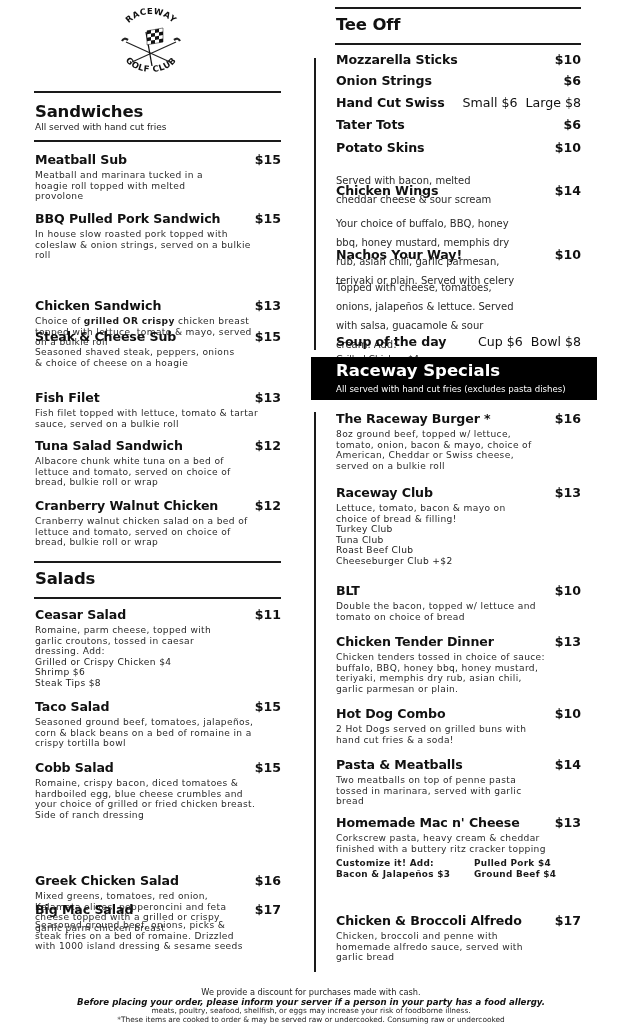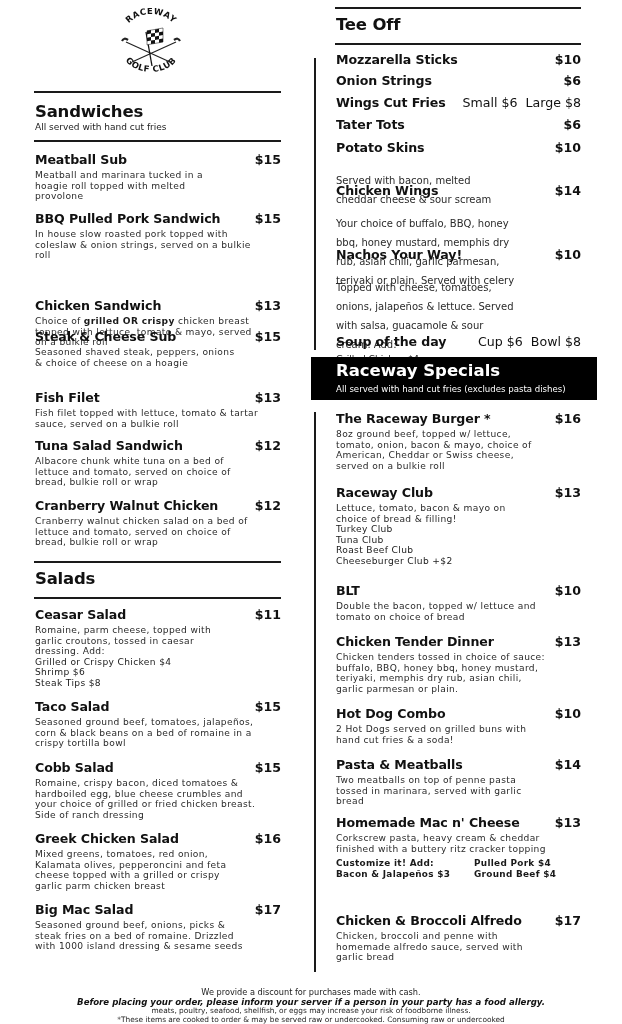--- a/index.html
+++ b/index.html
@@ -145,21 +145,21 @@
     <div class="item-price">$15</div>
     <div class="item-desc" style="width:225px;">Seasoned ground beef, tomatoes, jalapeños, corn &amp; black beans on a bed of romaine in a crispy tortilla bowl</div>
   </div>
 
   <div class="item" style="top:760px;">
     <div class="item-name">Cobb Salad</div>
     <div class="item-price">$15</div>
     <div class="item-desc" style="width:232px;">Romaine, crispy bacon, diced tomatoes &amp; hardboiled egg, blue cheese crumbles and your choice of grilled or fried chicken breast. Side of ranch dressing</div>
   </div>
 
-  <div class="item" style="top:831px;">
+  <div class="item" style="top:873px;">
     <div class="item-name">Greek Chicken Salad</div>
     <div class="item-price">$16</div>
     <div class="item-desc" style="width:205px;">Mixed greens, tomatoes, red onion, Kalamata olives, pepperoncini and feta cheese topped with a grilled or crispy garlic parm chicken breast</div>
   </div>
 
   <div class="item" style="top:902px;">
     <div class="item-name">Big Mac Salad</div>
     <div class="item-price">$17</div>
     <div class="item-desc" style="width:210px;">Seasoned ground beef, onions, picks &amp; steak fries on a bed of romaine. Drizzled with 1000 island dressing &amp; sesame seeds</div>
   </div>
@@ -175,21 +175,21 @@
 
   <div class="item" style="top:52px;">
     <div class="item-name">Mozzarella Sticks</div>
     <div class="item-price">$10</div>
   </div>
   <div class="item" style="top:73px;">
     <div class="item-name">Onion Strings</div>
     <div class="item-price">$6</div>
   </div>
   <div class="item" style="top:95px;">
-    <div class="item-name">Wings Cut Fries</div>
+    <div class="item-name">Hand Cut Swiss</div>
     <div class="item-price" style="font-weight:normal; white-space:pre;">Small $6  Large $8</div>
   </div>
   <div class="item" style="top:117px;">
     <div class="item-name">Tater Tots</div>
     <div class="item-price">$6</div>
   </div>
   <div class="item" style="top:140px;">
     <div class="item-name">Potato Skins</div>
     <div class="item-price">$10</div>
     <div class="item-desc" style="width:170px;">Served with bacon, melted cheddar cheese &amp; sour scream</div>

